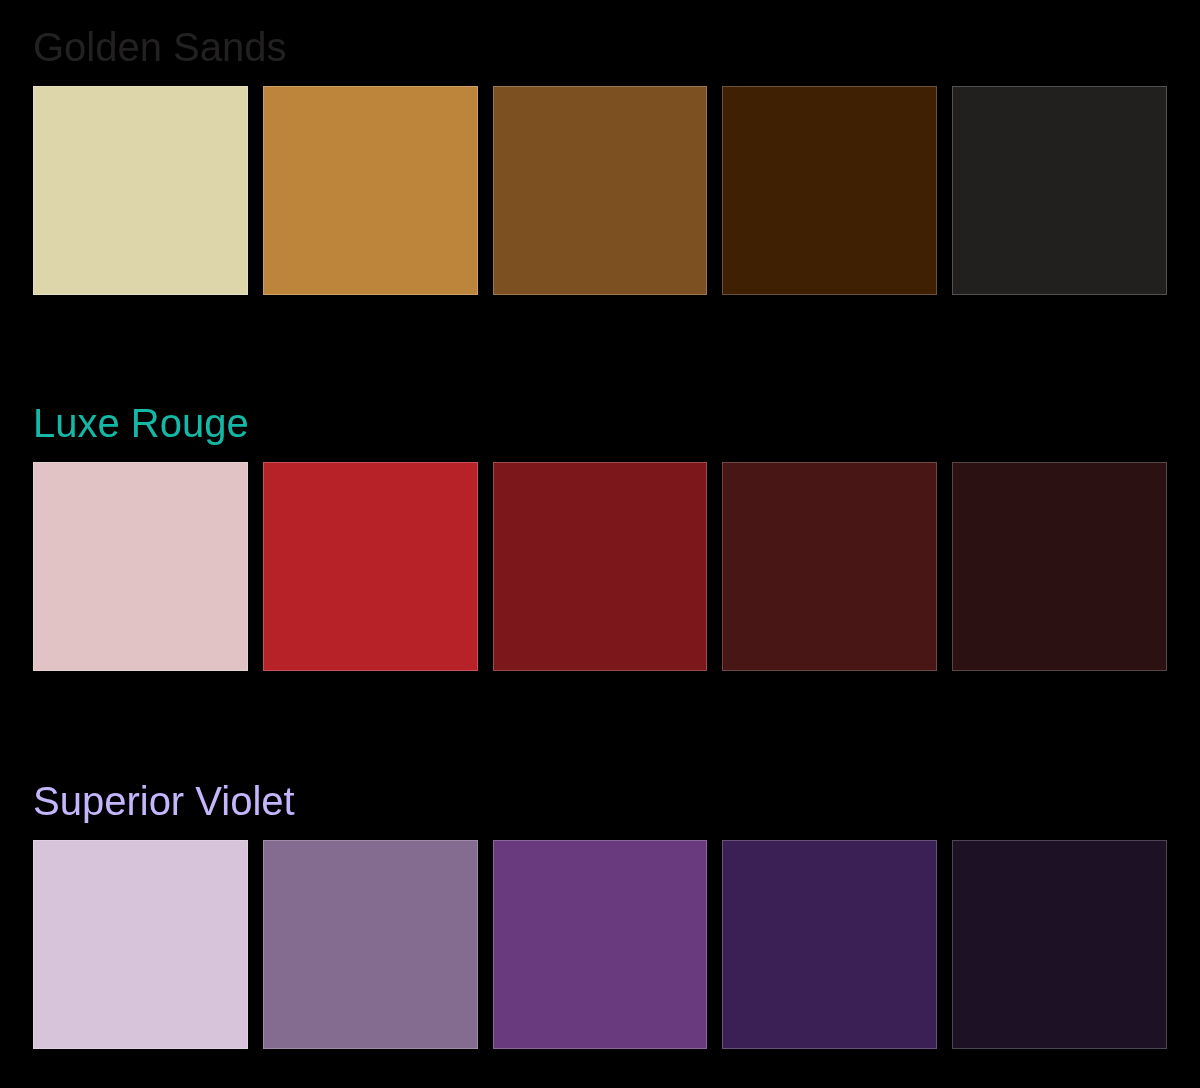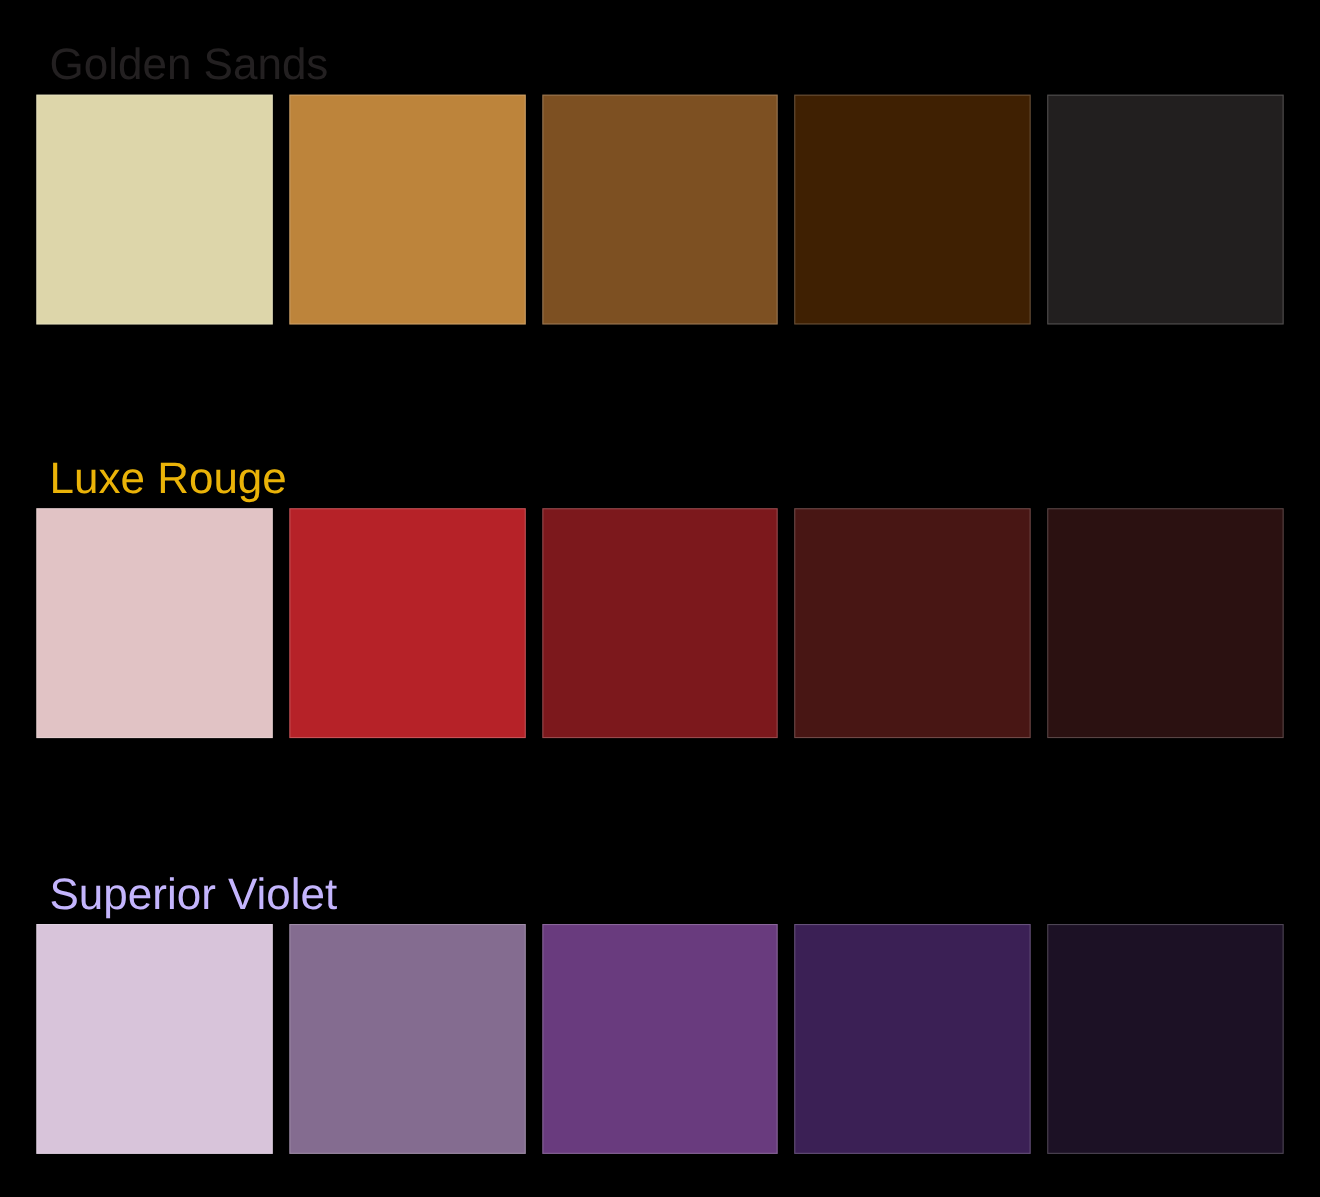--- a/index.html
+++ b/index.html
@@ -22,21 +22,21 @@
   }
   .palette-group {
     position: absolute;
     left: 0;
     width: 1200px;
   }
   .palette-title {
     position: absolute;
     left: 33px;
     top: 0;
-    margin: 12px;
+    margin: 0;
     font-family: "Liberation Sans", sans-serif;
     font-size: 40px;
     font-weight: 400;
     line-height: 46px;
     letter-spacing: 0px;
     color: #232021;
     white-space: nowrap;
   }
   .swatch-row {
     position: absolute;
@@ -69,21 +69,21 @@
     <div class="swatch-row">
       <div class="swatch" style="background-color: rgb(221, 214, 170);"></div>
       <div class="swatch" style="background-color: rgb(189, 132, 59);"></div>
       <div class="swatch" style="background-color: rgb(125, 80, 34);"></div>
       <div class="swatch" style="background-color: rgb(63, 32, 2);"></div>
       <div class="swatch" style="background-color: rgb(34, 31, 31);"></div>
     </div>
   </section>
 
   <section class="palette-group" id="group-1">
-    <h2 class="palette-title" style="color: #eab308;">Luxe Rouge</h2>
+    <h2 class="palette-title" style="color: #14b8a6;">Luxe Rouge</h2>
     <div class="swatch-row">
       <div class="swatch" style="background-color: rgb(225, 195, 197);"></div>
       <div class="swatch" style="background-color: rgb(182, 34, 40);"></div>
       <div class="swatch" style="background-color: rgb(124, 24, 28);"></div>
       <div class="swatch" style="background-color: rgb(72, 22, 20);"></div>
       <div class="swatch" style="background-color: rgb(43, 17, 17);"></div>
     </div>
   </section>
 
   <section class="palette-group" id="group-2">

